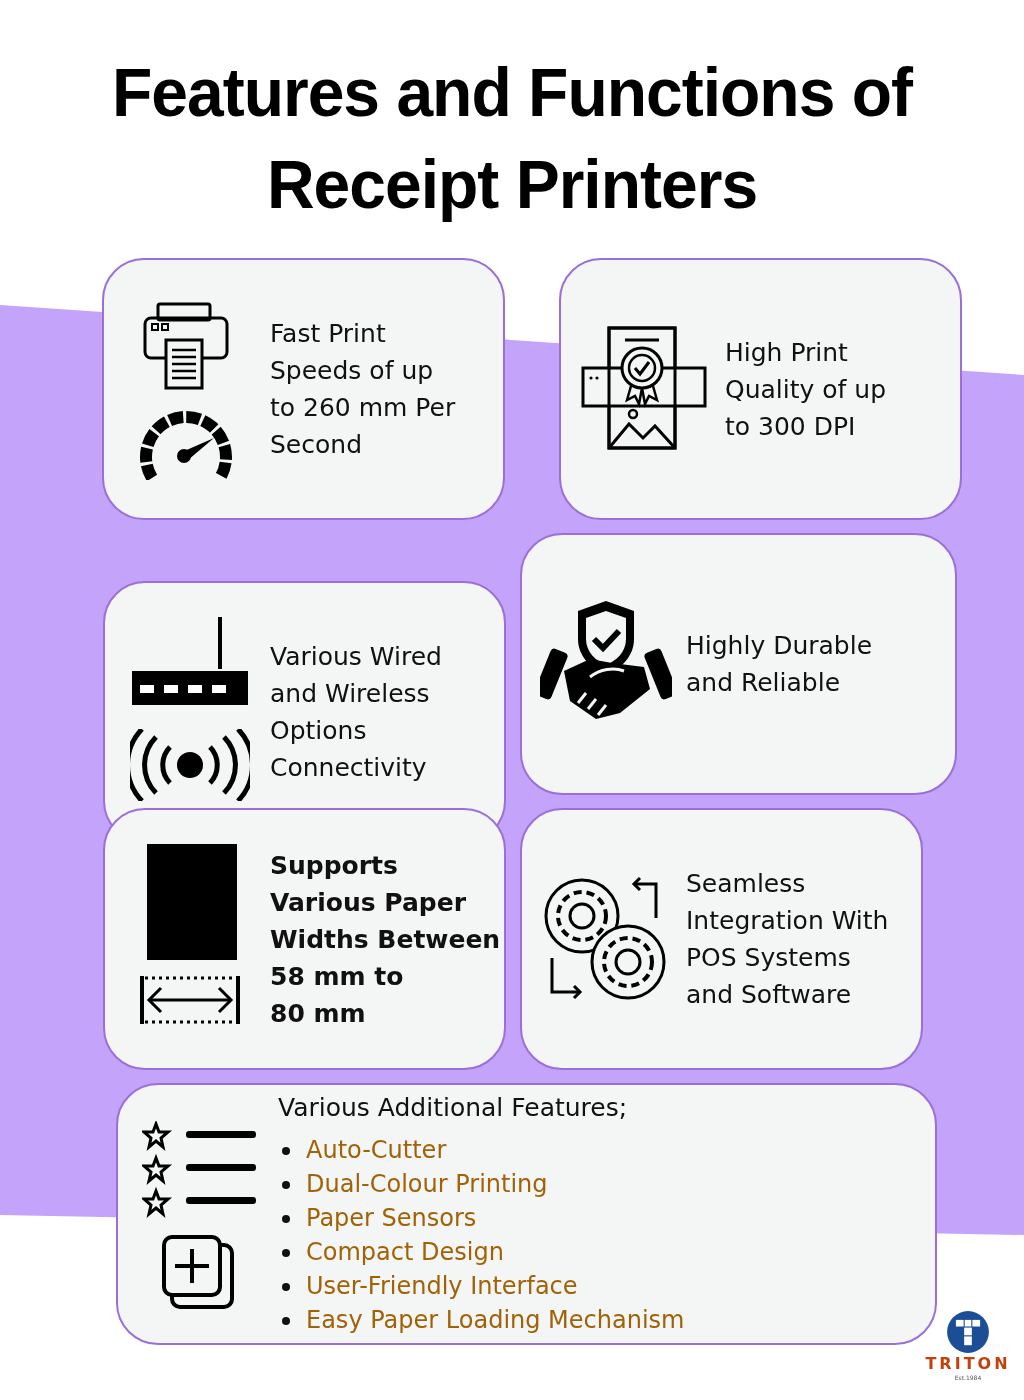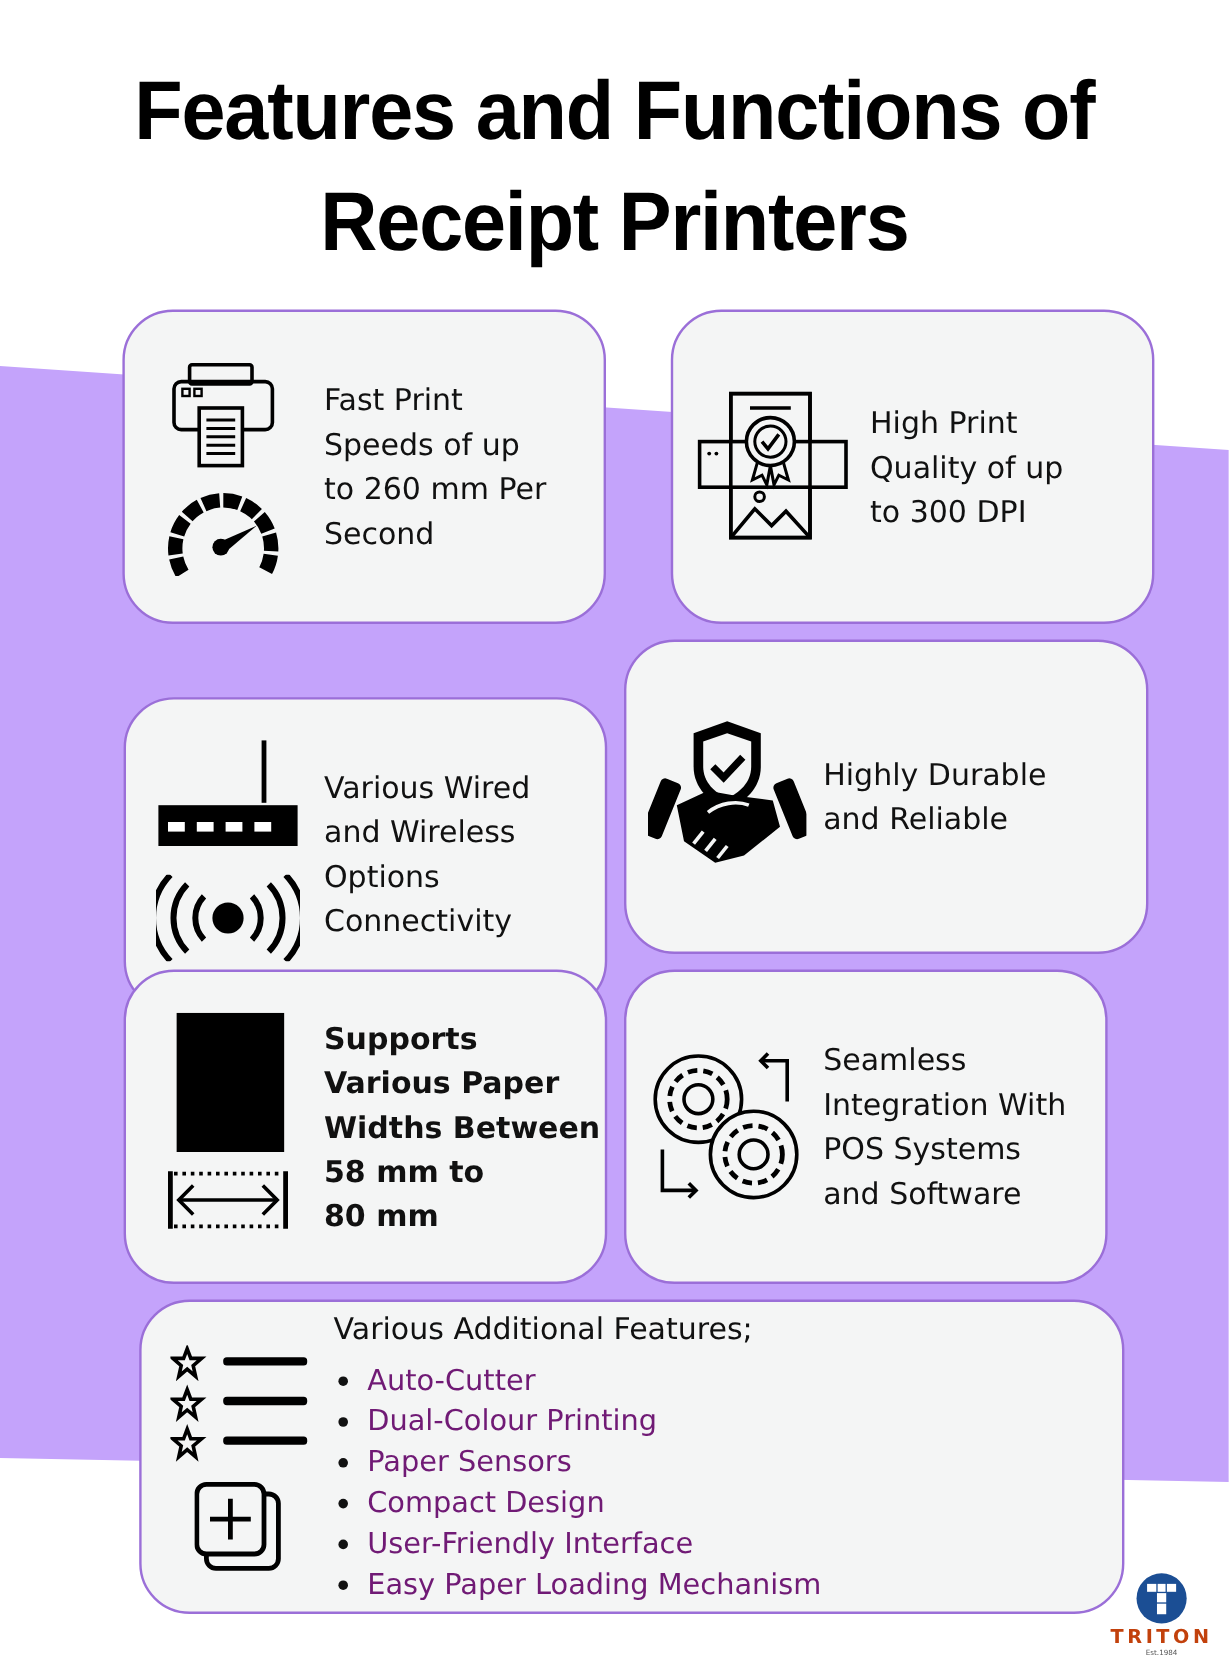--- a/index.html
+++ b/index.html
@@ -6,21 +6,21 @@
   body{width:1024px;height:1400px;position:relative;overflow:hidden;background:#ffffff;font-family:"Liberation Sans",sans-serif;}
   .bg-band{position:absolute;left:0;top:0;width:1024px;height:1400px;}
   .title{position:absolute;left:0;top:50px;width:1024px;text-align:center;font-family:"Liberation Sans",sans-serif;font-weight:bold;font-size:66px;line-height:88px;color:#000;letter-spacing:-1px;transform:scaleY(1.05);}
   .title span{display:block;}
   .card{position:absolute;background:#f4f5f5;border:2px solid #9b6fd8;border-radius:42px;box-sizing:border-box;}
   .card .icon{position:absolute;}
   .card .text{position:absolute;font-family:"DejaVu Sans",sans-serif;font-size:25px;line-height:37px;color:#111;}
   .card .text span{display:block;}
   .extras-title{position:absolute;left:160px;top:8px;font-family:"DejaVu Sans",sans-serif;font-size:25px;color:#111;}
   .extras-list{position:absolute;left:160px;top:48px;margin:0;padding:0;list-style:none;}
-  .extras-list li{font-family:"DejaVu Sans",sans-serif;font-size:24px;line-height:34px;color:#701a75;position:relative;padding-left:28px;}
+  .extras-list li{font-family:"DejaVu Sans",sans-serif;font-size:24px;line-height:34px;color:#a16207;position:relative;padding-left:28px;}
   .extras-list li::before{content:"";position:absolute;left:4px;top:14px;width:8px;height:8px;border-radius:50%;background:#111;}
   .logo{position:absolute;left:928px;top:1310px;width:80px;height:80px;}
   .logo-text{position:absolute;left:925px;top:1354px;width:86px;text-align:center;font-family:"DejaVu Sans",sans-serif;font-weight:bold;font-size:16px;letter-spacing:3px;color:#c2410c;}
   .logo-est{position:absolute;left:925px;top:1374px;width:86px;text-align:center;font-family:"DejaVu Sans",sans-serif;font-size:6px;color:#555;}
 </style>
 </head>
 <body>
 
 <svg class="bg-band" viewBox="0 0 1024 1400">
   <polygon points="0,305 1024,375 1024,1235 0,1215" fill="#c4a3fb"></polygon>

